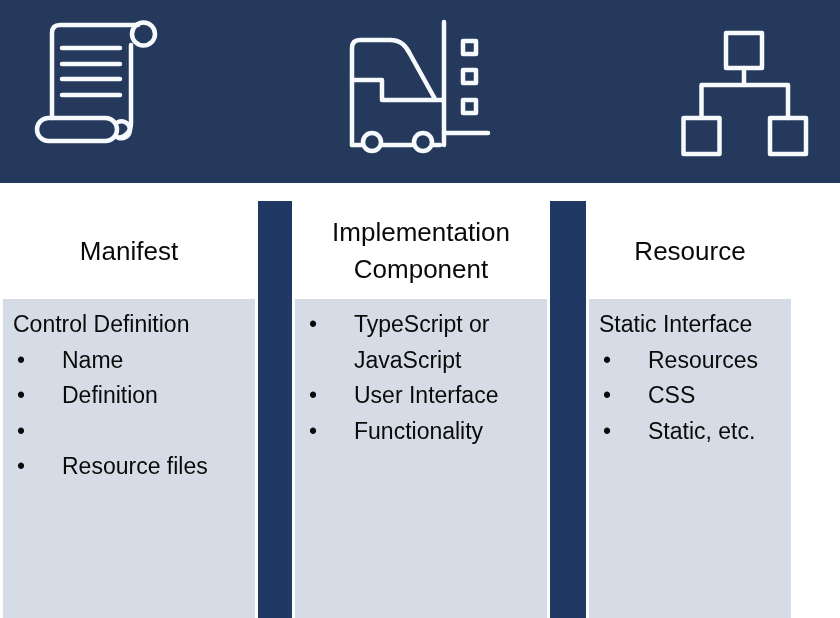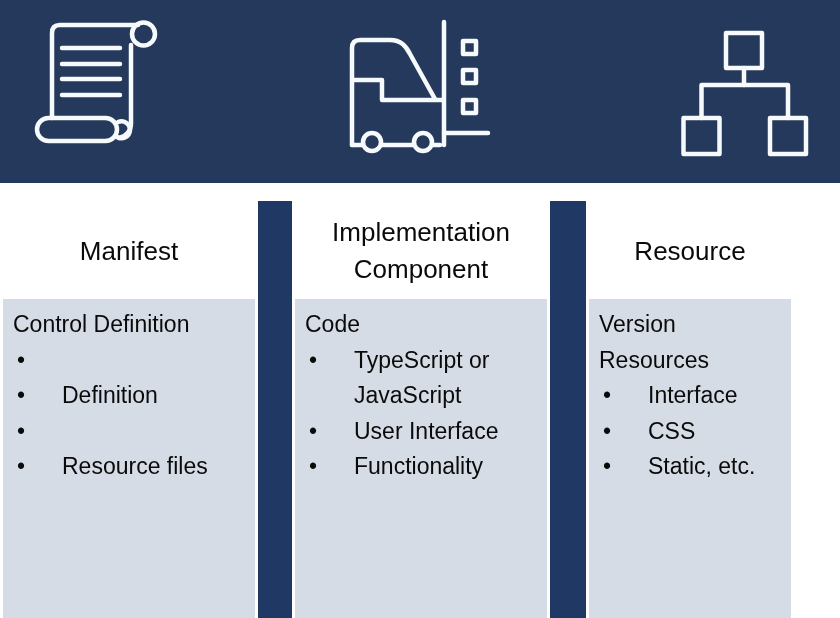--- a/index.html
+++ b/index.html
@@ -82,20 +82,21 @@
   <div class="cols">
 
     <div class="panel p1">
       <div class="panel-header">
         <div>Manifest</div>
       </div>
       <div class="panel-body">
         <div class="body-title">Control Definition</div>
         <div class="bullet-row">
           <span class="dot">•</span>
+          <span class="btxt">Name</span>
         </div>
         <div class="bullet-row">
           <span class="dot">•</span>
           <span class="btxt">Definition</span>
         </div>
         <div class="bullet-row">
           <span class="dot">•</span>
         </div>
         <div class="bullet-row">
           <span class="dot">•</span>
@@ -105,21 +106,20 @@
     </div>
 
     <div class="divider d1"></div>
 
     <div class="panel p2">
       <div class="panel-header">
         <div>Implementation</div>
         <div>Component</div>
       </div>
       <div class="panel-body">
-        <div class="body-title">Code</div>
         <div class="bullet-row">
           <span class="dot">•</span>
           <span class="btxt">TypeScript or JavaScript</span>
         </div>
         <div class="bullet-row">
           <span class="dot">•</span>
           <span class="btxt">User Interface</span>
         </div>
         <div class="bullet-row">
           <span class="dot">•</span>
@@ -128,24 +128,24 @@
       </div>
     </div>
 
     <div class="divider d2"></div>
 
     <div class="panel p3">
       <div class="panel-header">
         <div>Resource</div>
       </div>
       <div class="panel-body">
-        <div class="body-title">Version Resources</div>
+        <div class="body-title">Static Interface</div>
         <div class="bullet-row">
           <span class="dot">•</span>
-          <span class="btxt">Interface</span>
+          <span class="btxt">Resources</span>
         </div>
         <div class="bullet-row">
           <span class="dot">•</span>
           <span class="btxt">CSS</span>
         </div>
         <div class="bullet-row">
           <span class="dot">•</span>
           <span class="btxt">Static, etc.</span>
         </div>
       </div>

